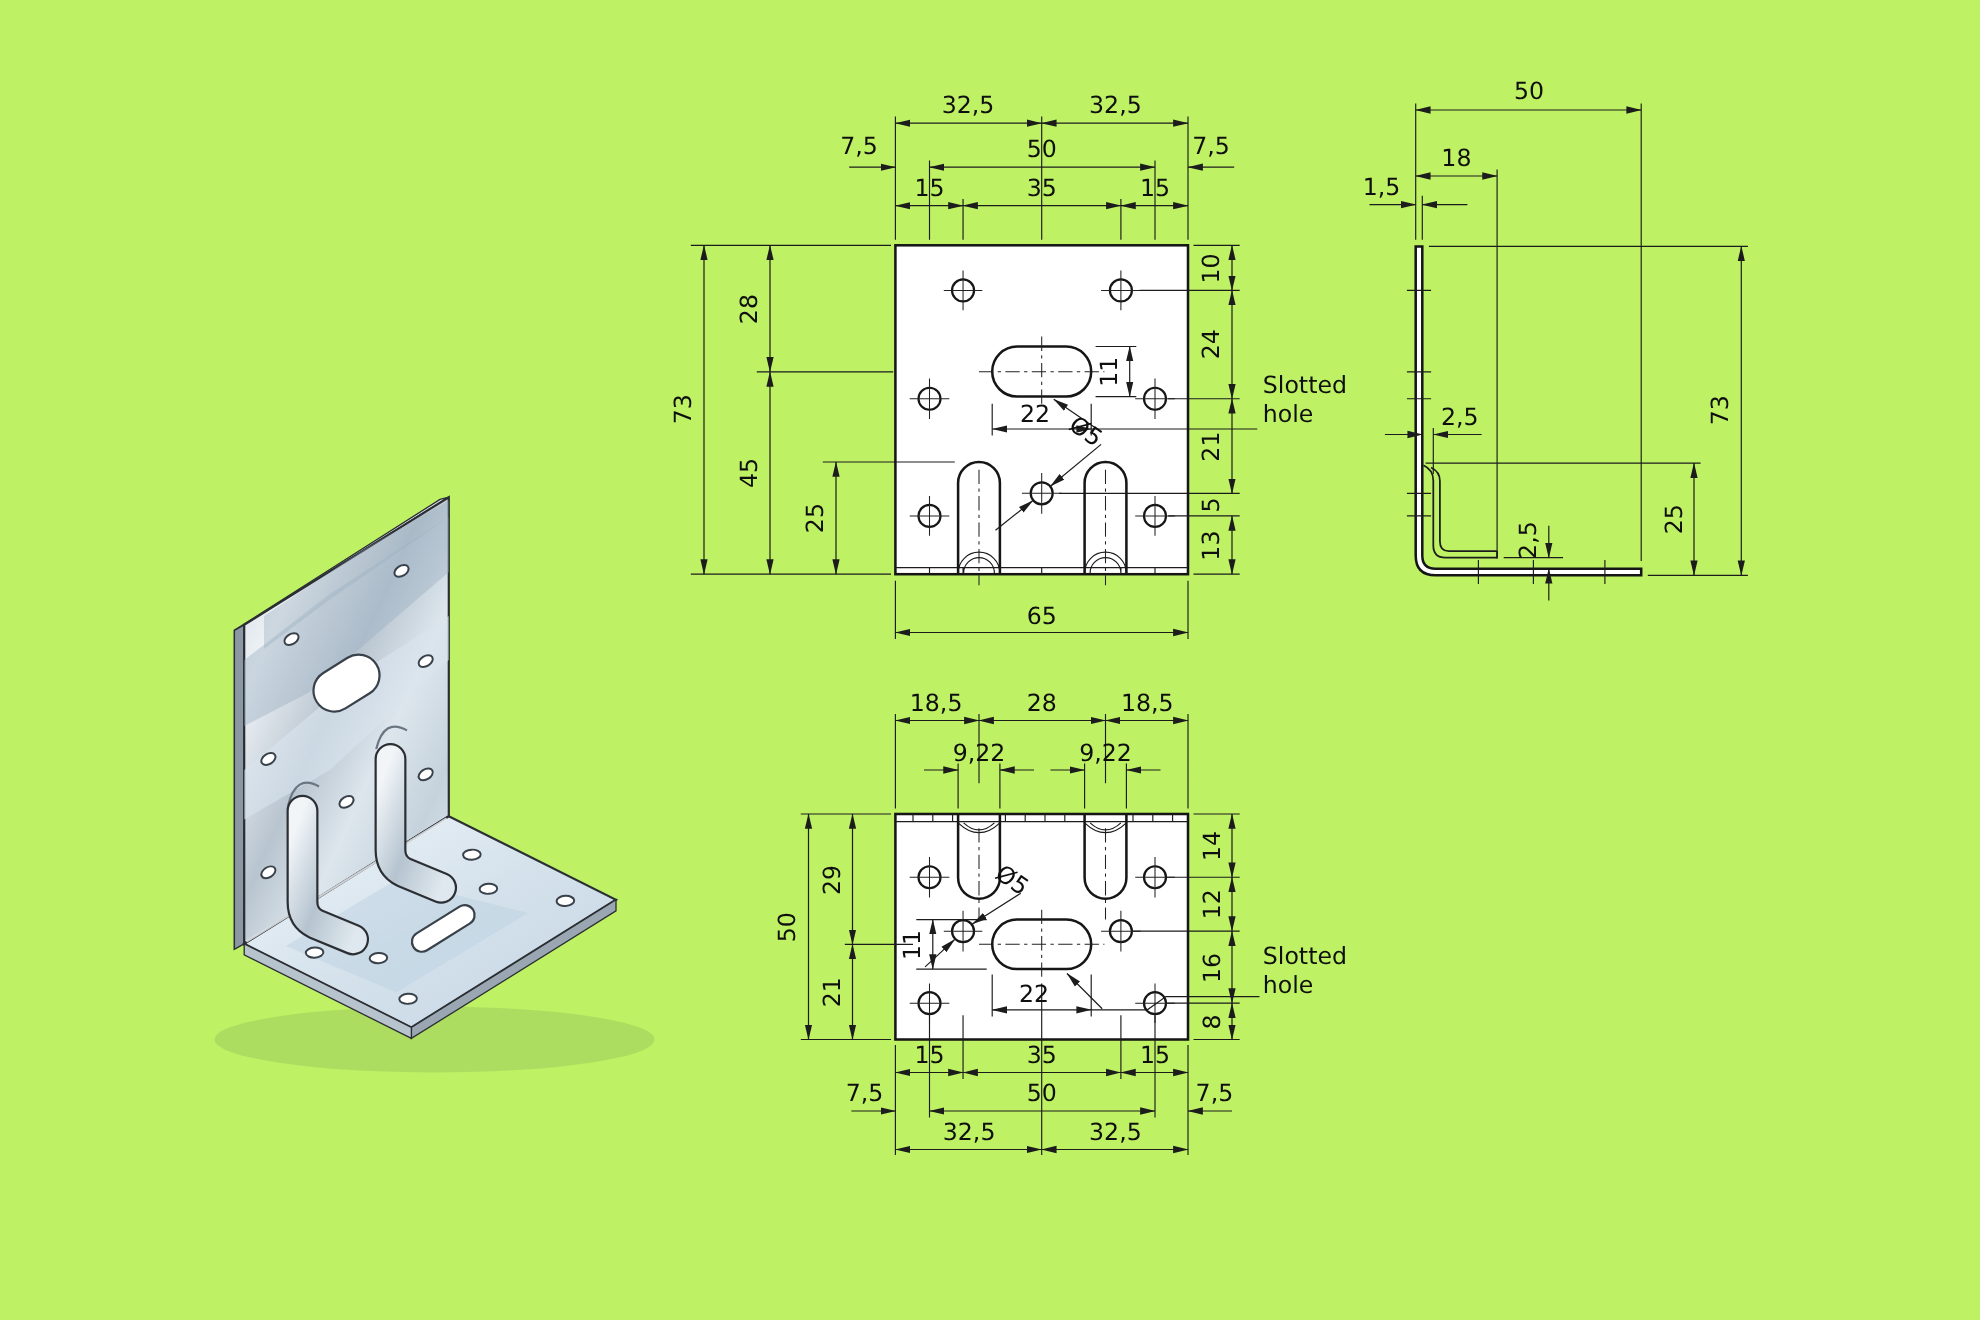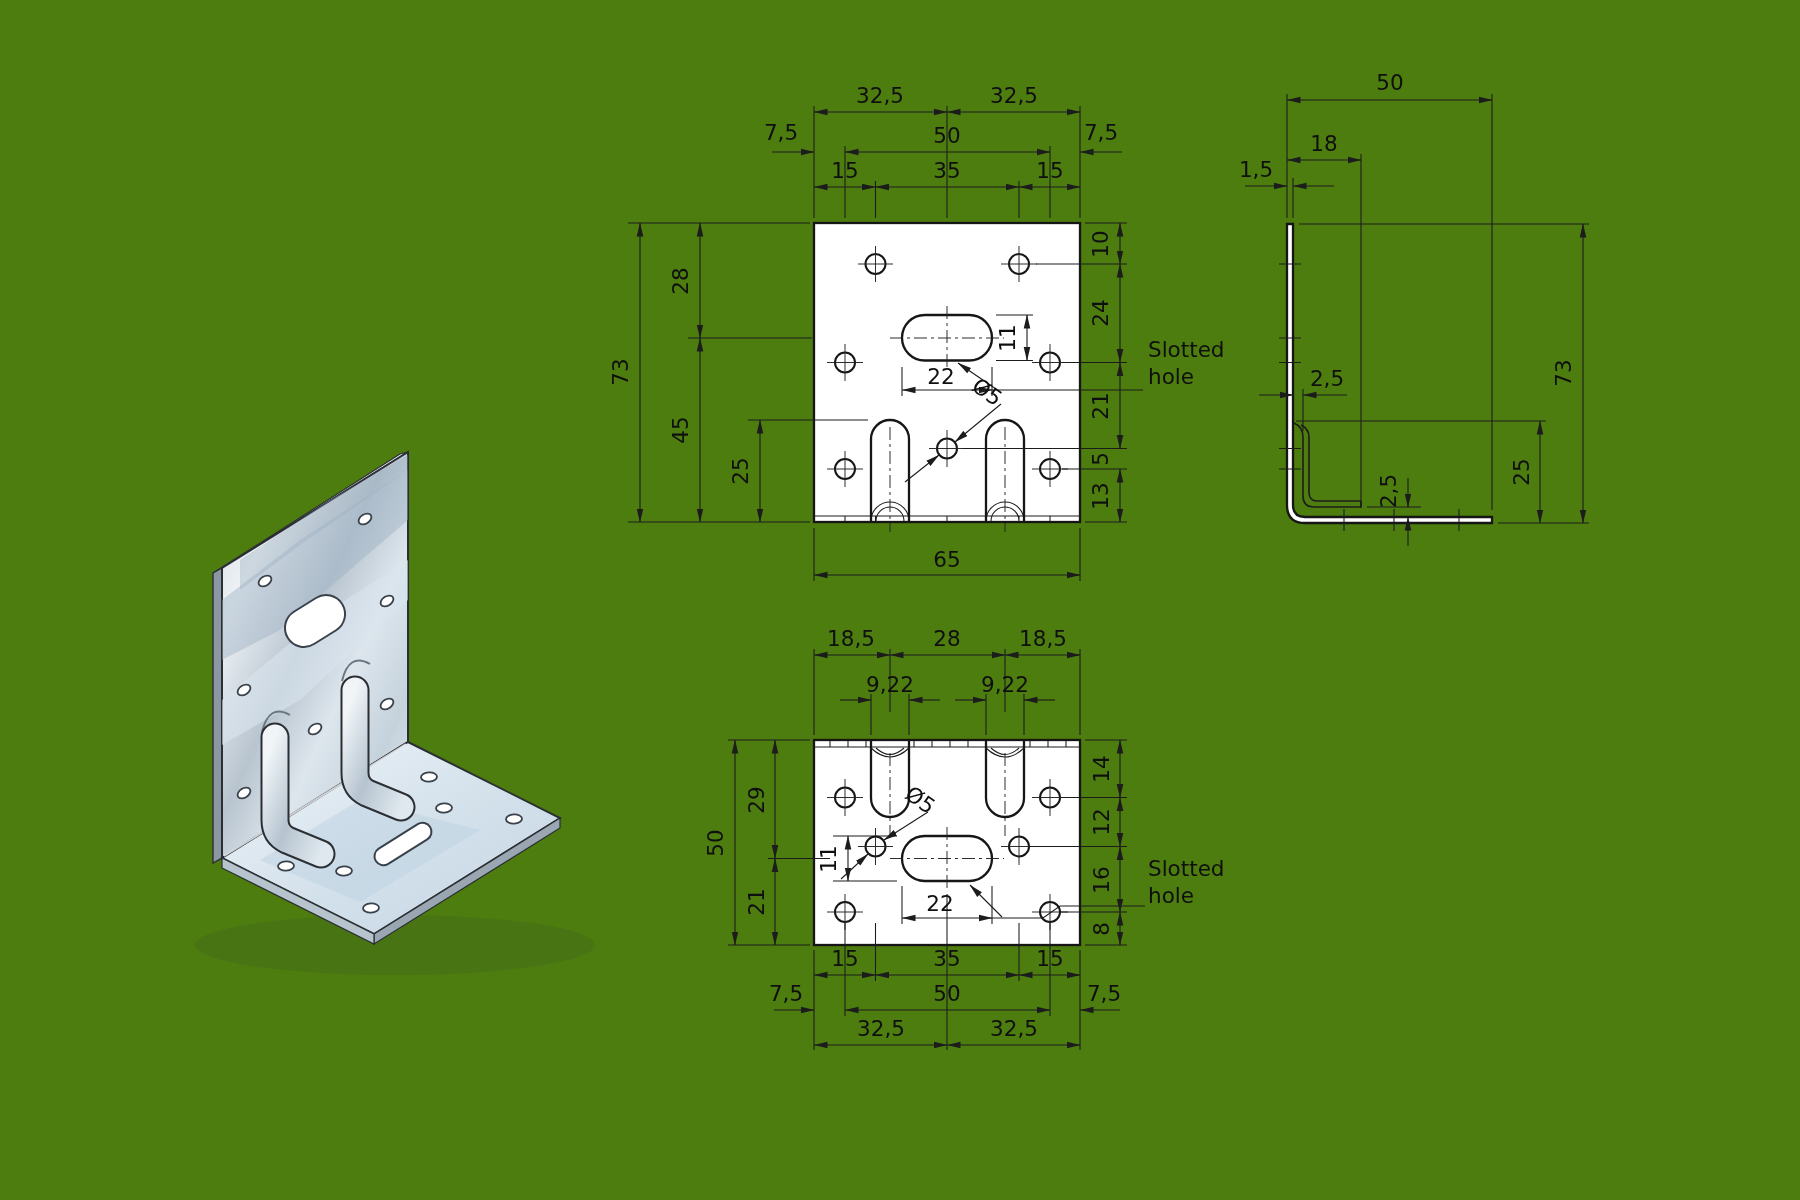--- a/index.html
+++ b/index.html
@@ -1,16 +1,16 @@
 <!DOCTYPE html>
 <html><head>
 <meta charset="utf-8">
 <style>
   html,body{margin:0;padding:0;background:#ffffff;}
-  .canvas{width:1800px;height:1200px;background:#4d7c0f;position:relative;overflow:hidden;
+  .canvas{width:1800px;height:1200px;background:#bef264;position:relative;overflow:hidden;
           font-family:"DejaVu Sans",sans-serif;}
   svg{display:block;}
   .ol{stroke:#161616;stroke-width:2.3;fill:none;}
   .ol2{stroke:#161616;stroke-width:2.3;fill:#ffffff;}
   .tl{stroke:#1c1c1c;stroke-width:1.05;fill:none;}
   .tm{stroke:#1c1c1c;stroke-width:1.6;fill:none;}
   .dim{stroke:#1c1c1c;stroke-width:1.1;fill:none;marker-start:url(#ar);marker-end:url(#ar);}
   .dima{stroke:#1c1c1c;stroke-width:1.1;fill:none;marker-end:url(#ar);}
   .cl{stroke:#222;stroke-width:0.95;fill:none;}
   .dd{stroke:#222;stroke-width:0.95;fill:none;stroke-dasharray:13 4 3 4;}

